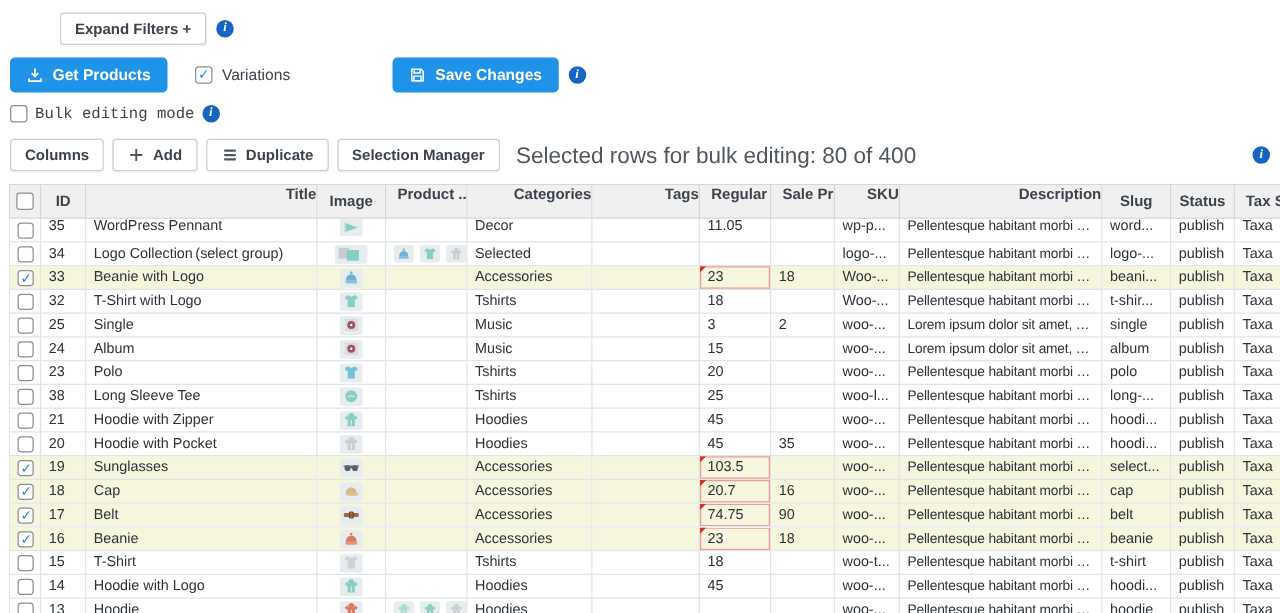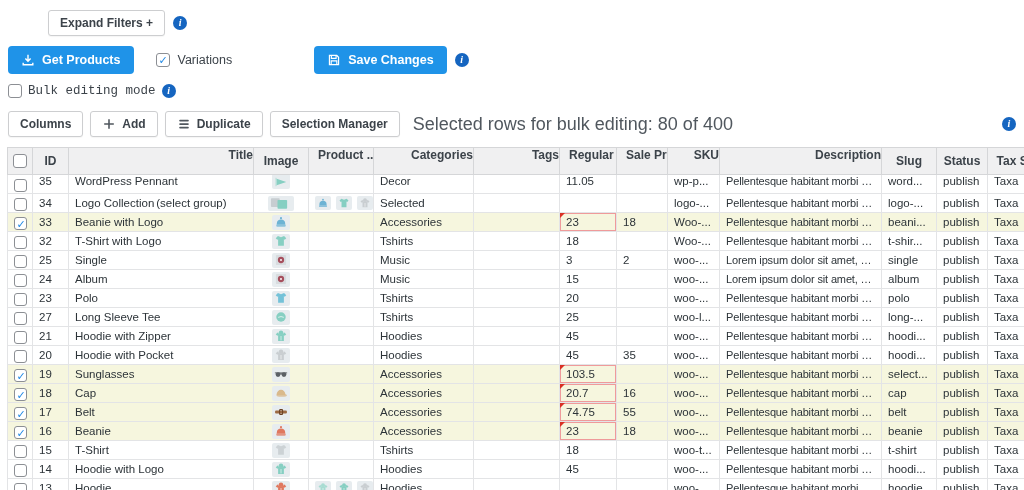--- a/index.html
+++ b/index.html
@@ -531,21 +531,21 @@
           <td class="f-status">
             <div class="cw">publish</div>
           </td>
           <td class="f-tax">
             <div class="cw">Taxa</div>
           </td>
         </tr>
         <tr>
           <td class="cbcell"><span class="cb"></span></td>
           <td class="f-id">
-            <div class="cw">27</div>
+            <div class="cw">38</div>
           </td>
           <td class="f-title">
             <div class="cw">
               <span>Long Sleeve Tee</span>
             </div>
           </td>
           <td class="f-image">
             <div class="cw" style="justify-content: center; padding: 0px;">
               <span class="thumb">
                 <svg width="14" height="14" viewBox="0 0 16 16">
@@ -820,21 +820,21 @@
           <td class="f-categories">
             <div class="cw">Accessories</div>
           </td>
           <td class="f-tags">
             <div class="cw"></div>
           </td>
           <td class="f-regular edited">
             <div class="cw">74.75</div>
           </td>
           <td class="f-sale">
-            <div class="cw">55</div>
+            <div class="cw">90</div>
           </td>
           <td class="f-sku">
             <div class="cw">woo-...</div>
           </td>
           <td class="f-description">
             <div class="cw">Pellentesque habitant morbi tristiq...</div>
           </td>
           <td class="f-slug">
             <div class="cw">belt</div>
           </td>

